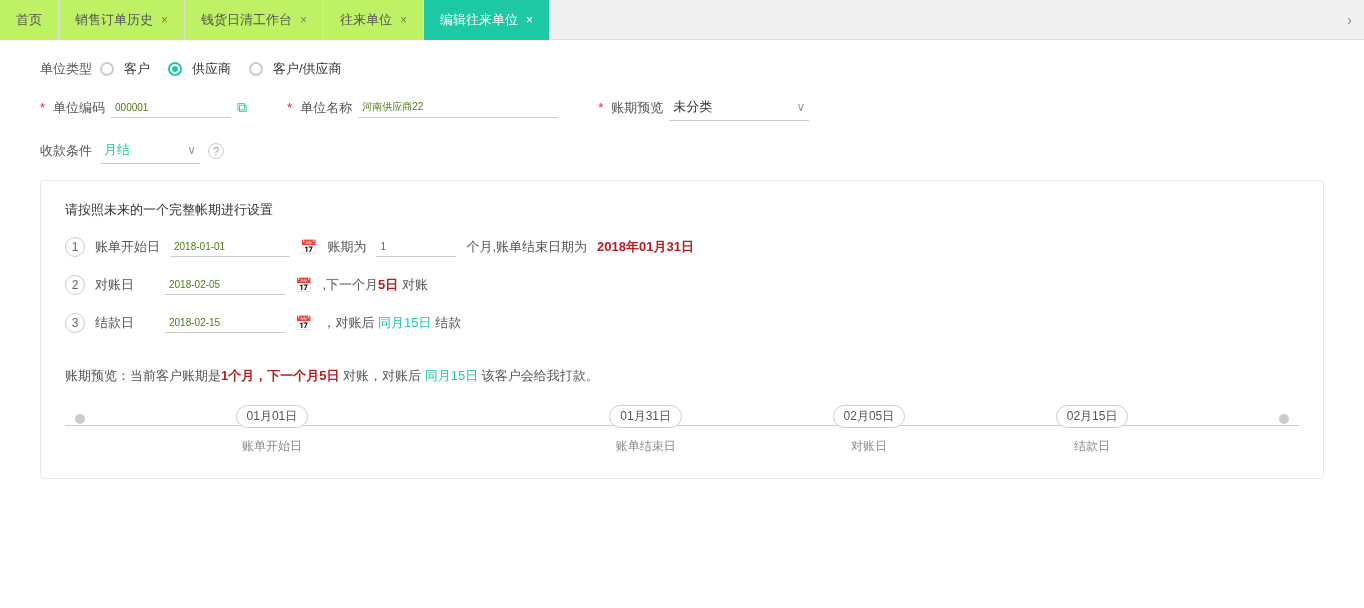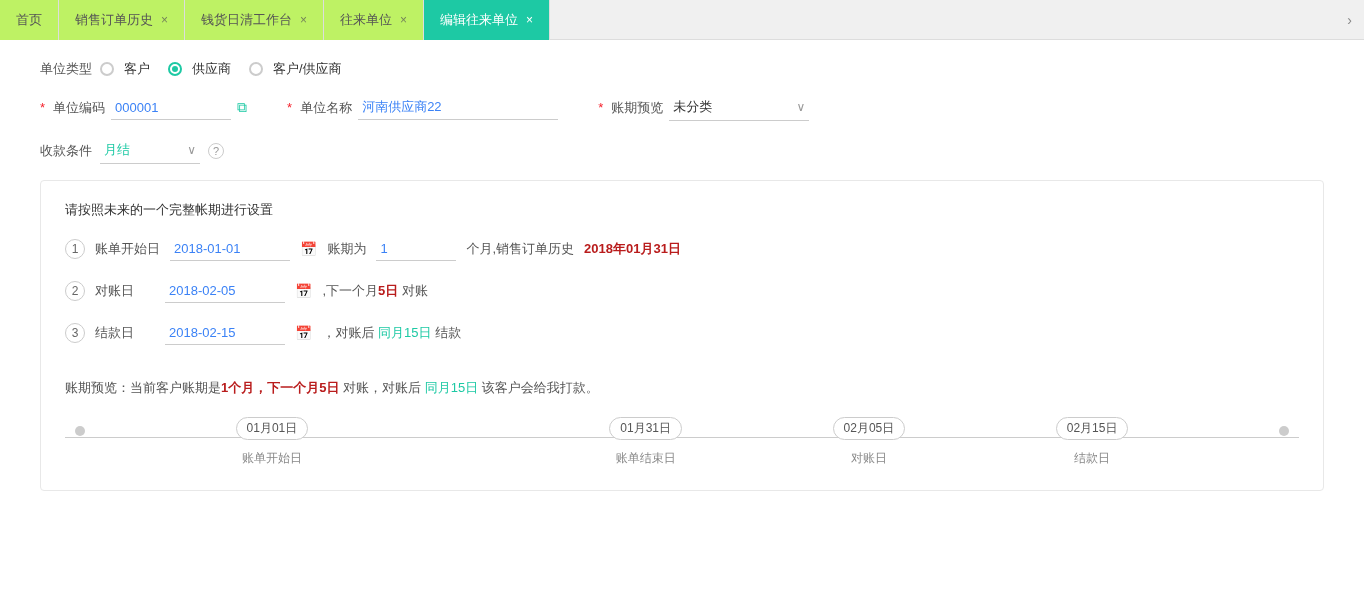--- a/index.html
+++ b/index.html
@@ -98,23 +98,23 @@
     
     .field-group {
       display: flex;
       align-items: center;
       gap: 6px;
     }
     .input-field {
       border: none;
       border-bottom: 1px solid #ccc;
       padding: 4px 4px;
-      font-size: 13px;
+      font-size: 10px;
       outline: none;
-      color: #3b82f6;
+      color: #4d7c0f;
       background: transparent;
     }
     .input-field.w120 { width: 120px; }
     .input-field.w200 { width: 200px; }
     .input-field.w80 { width: 80px; }
 
     .icon-calendar {
       color: #1dc9a4;
       cursor: pointer;
       font-size: 14px;
@@ -316,21 +316,21 @@
   <div class="payment-box">
     <div class="box-title">请按照未来的一个完整帐期进行设置</div>
 
     <div class="step-row">
       <div class="step-num">1</div>
       <span class="step-label">账单开始日</span>
       <input class="input-field w120" type="text" value="2018-01-01" style="">
       <span class="icon-calendar">📅</span>
       <span class="step-desc">账期为</span>
       <input class="input-field w80" type="text" value="1" style="">
-      <span class="step-desc">个月,销售订单历史</span>
+      <span class="step-desc">个月,账单结束日期为</span>
       <span class="highlight-orange">2018年01月31日</span>
     </div>
 
     <div class="step-row">
       <div class="step-num">2</div>
       <span class="step-label">对账日</span>
       <input class="input-field w120" type="text" value="2018-02-05" style="">
       <span class="icon-calendar">📅</span>
       <span class="step-desc">,下一个月<span class="highlight-orange">5日</span> 对账</span>
     </div>

